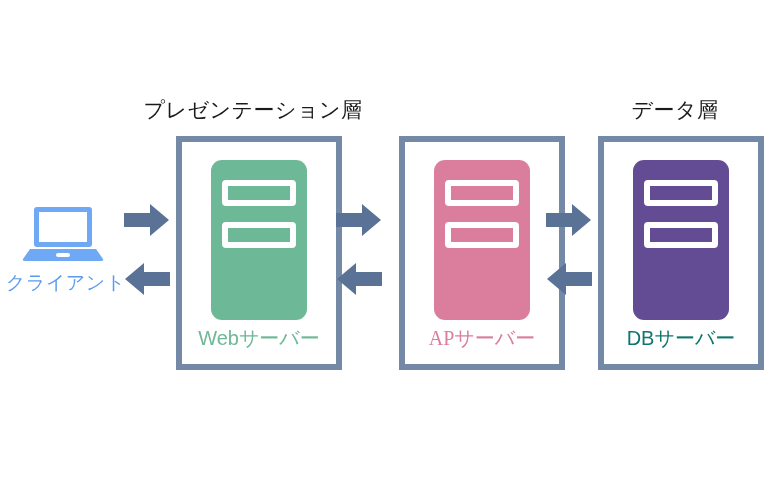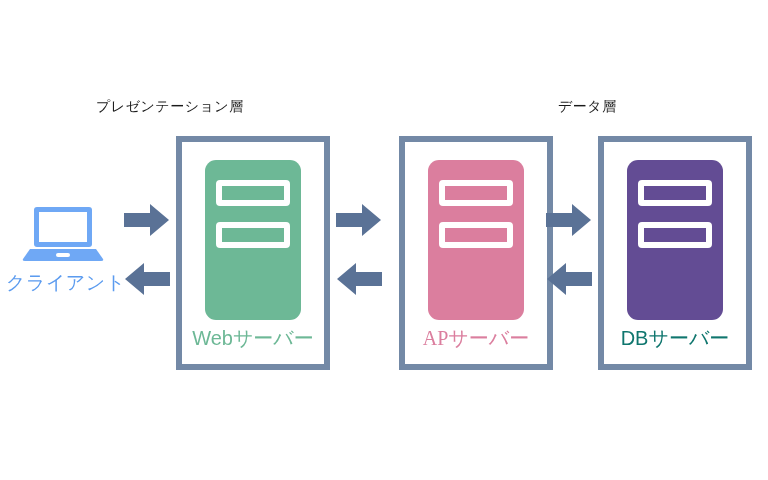--- a/index.html
+++ b/index.html
@@ -12,37 +12,37 @@
     width: 768px;
     height: 480px;
     background: #ffffff;
     font-family: "Liberation Sans", "DejaVu Sans", sans-serif;
     overflow: hidden;
   }
 
   
   .tier-label {
     position: absolute;
-    text-align: left;
-    font-size: 14px;
+    text-align: center;
+    font-size: 21px;
     color: #1a1a1a;
     letter-spacing: 0.5px;
     white-space: nowrap;
     line-height: 1;
   }
 
   
   .tier-box {
     position: absolute;
     box-sizing: border-box;
     border: 6px solid #7389A6;
     background: #ffffff;
     top: 136px;
     height: 234px;
-    width: 154px;
+    width: 166px;
   }
   .tier-box-inner {
     position: absolute;
     inset: 0;
     box-sizing: border-box;
     border: 3px solid #ffffff;
   }
 
   
   .server-icon {

